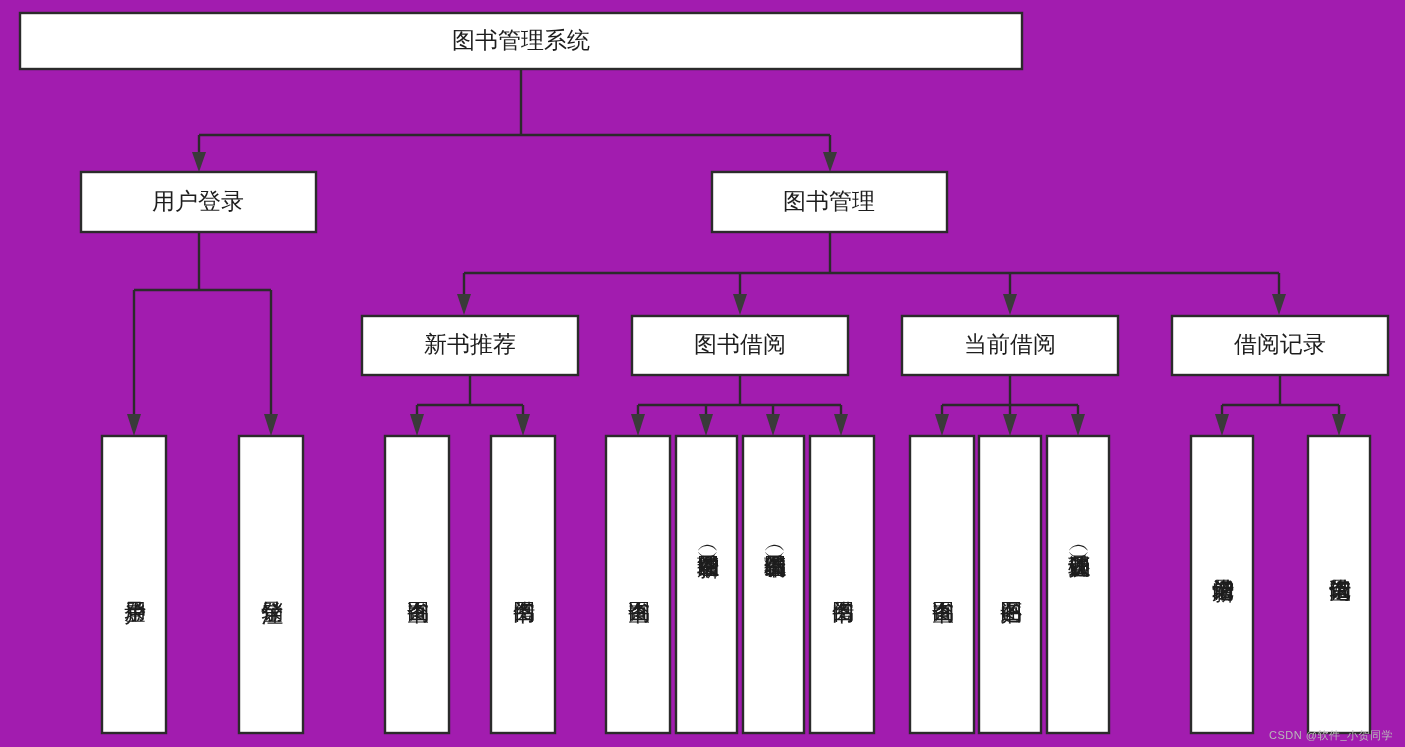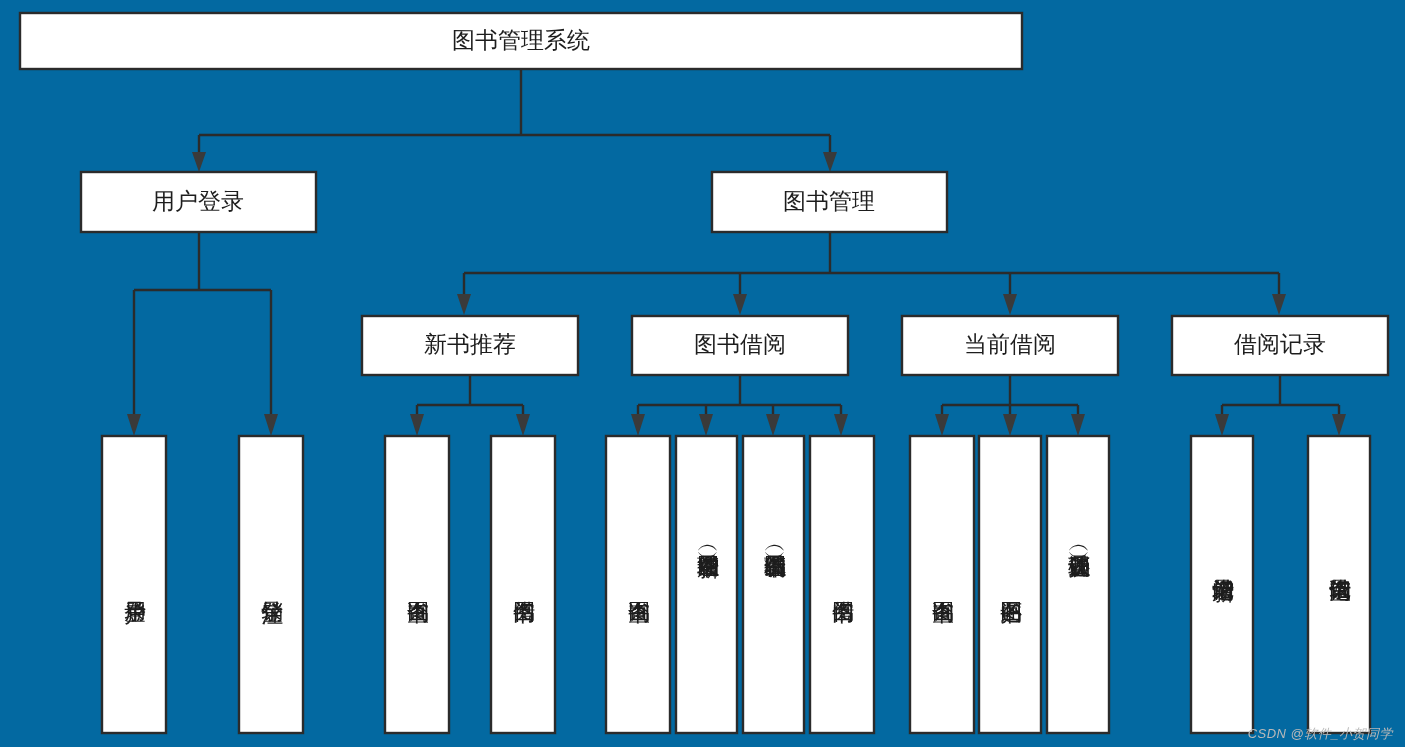--- a/index.html
+++ b/index.html
@@ -8,21 +8,21 @@
     padding: 0;
     background: #ffffff;
   }
   body {
     font-family: "Liberation Sans", "DejaVu Sans", sans-serif;
   }
   #diagram-root {
     position: relative;
     width: 1405px;
     height: 747px;
-    background: #0369a1;
+    background: #a21caf;
     overflow: hidden;
   }
   svg#flow {
     position: absolute;
     left: 0;
     top: 0;
     width: 1405px;
     height: 747px;
     display: block;
   }
@@ -51,26 +51,25 @@
     font-size: 23px;
   }
   .label-v {
     font-size: 22px;
   }
   .watermark {
     position: absolute;
     right: 12px;
     bottom: 4px;
     font-family: "Liberation Sans", "DejaVu Sans", sans-serif;
-    font-size: 13px;
+    font-size: 11px;
     color: #b9b9b9;
     letter-spacing: 0.5px;
     white-space: nowrap;
     pointer-events: none;
-    font-style: italic;
   }
 </style>
 </head>
 <body>
 
 <div id="diagram-root">
 
   <svg id="flow" viewBox="0 0 1405 747" xmlns="http://www.w3.org/2000/svg">
 
     <g>

